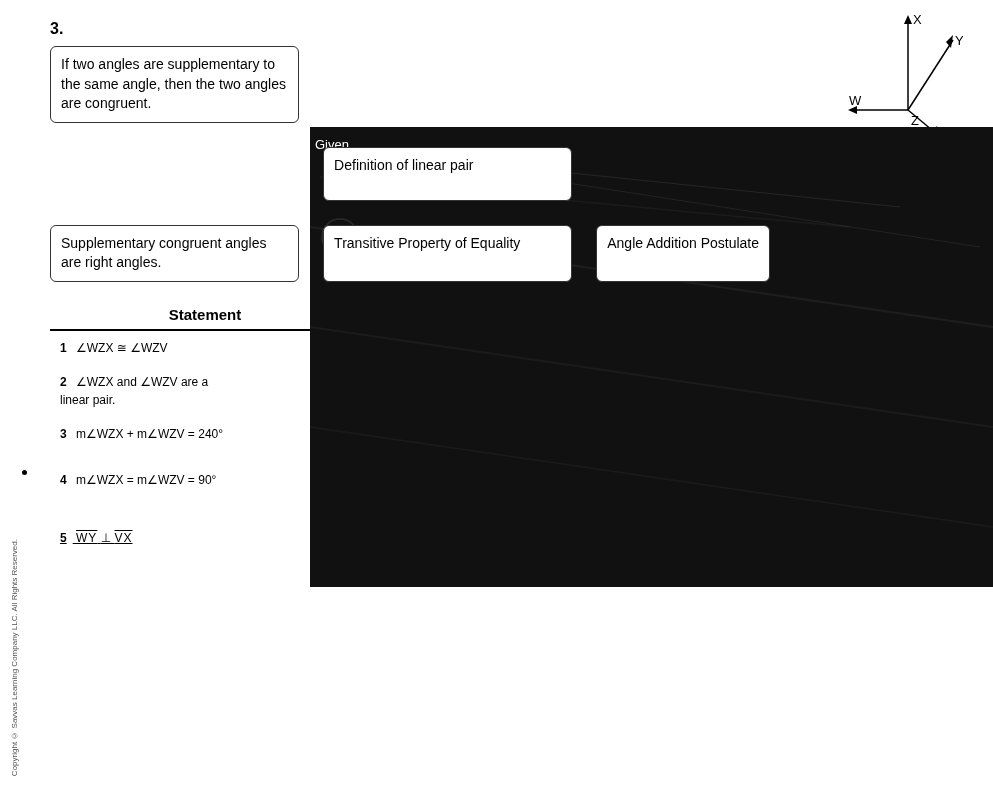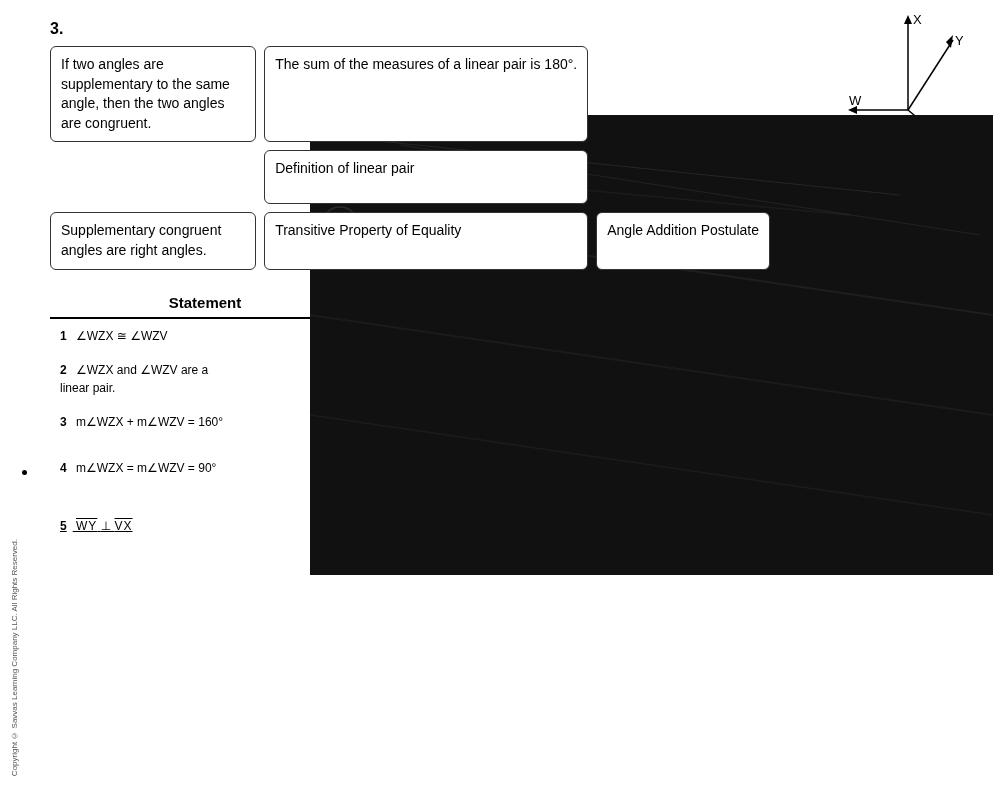--- a/index.html
+++ b/index.html
@@ -13,23 +13,23 @@
       overflow: hidden;
     }
 
     .page-container {
       padding: 20px 30px 20px 50px;
       position: relative;
     }
 
     .options-grid {
       display: grid;
-      grid-template-columns: 1fr;
+      grid-template-columns: 1fr 1fr;
       grid-template-rows: auto auto auto;
-      gap: 8px;
+      gap: 24px;
       max-width: 720px;
       margin-bottom: 20px;
     }
 
     .option-box {
       border: 1.5px solid #333;
       border-radius: 6px;
       padding: 8px 10px;
       font-size: 14px;
       line-height: 1.4;
@@ -143,23 +143,20 @@
 
   <div style="display:flex; align-items:flex-start; gap:6px; margin-bottom:8px;">
     <span style="font-weight:bold; font-size:16px;">3.</span>
   </div>
 
   <div class="options-grid" style="position:relative; z-index:2;">
 
     <div class="option-box row1-col1">
       <span>If two angles are supplementary to the same angle, then the two angles are congruent.</span>
     </div>
-    <div class="option-box row1-col2">
-      <span>The sum of the measures of a linear pair is 180°.</span>
-    </div>
 
     <div class="option-box row3-col1">
       <span>Supplementary congruent angles are right angles.</span>
     </div>
 
     <div class="option-box row2-col2">
       <span>Definition of linear pair</span>
     </div>
     <div class="option-box row3-col2">
       <span>Transitive Property of Equality</span>
@@ -217,21 +214,21 @@
         <td class="stmt-col">
           <span class="stmt-num">2</span>
           <span>∠WZX and ∠WZV are a<br>linear pair.</span>
         </td>
         <td class="reason-col"></td>
       </tr>
 
       <tr>
         <td class="stmt-col">
           <span class="stmt-num">3</span>
-          <span>m∠WZX + m∠WZV = 160°</span>
+          <span>m∠WZX + m∠WZV = 240°</span>
         </td>
         <td class="reason-col"></td>
       </tr>
 
       <tr>
         <td class="stmt-col" style="padding-top:20px; padding-bottom:20px;">
           <span class="stmt-num">4</span>
           <span>m∠WZX = m∠WZV = 90°</span>
         </td>
         <td class="reason-col"></td>

